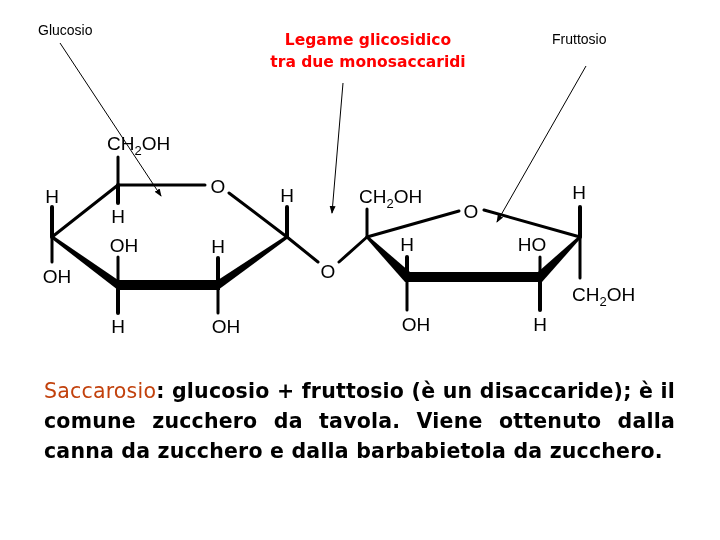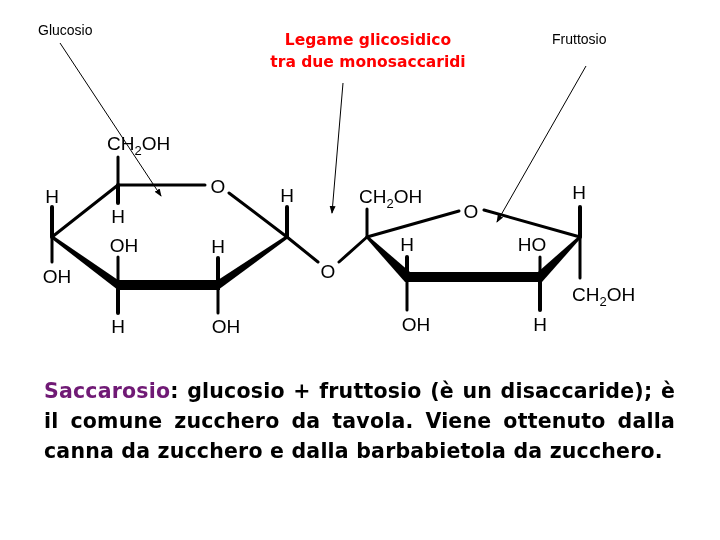--- a/index.html
+++ b/index.html
@@ -8,21 +8,21 @@
     svg { position: absolute; left: 0; top: 0; }
     .atom { font-family: "Liberation Sans", sans-serif; font-size: 19px; fill: #000; }
     .label-sm { font-family: "Liberation Sans", sans-serif; font-size: 14px; fill: #000; }
     .label-red { font-family: "DejaVu Sans", sans-serif; font-size: 15.5px; font-weight: bold; fill: #ff0000; }
     .desc {
       position: absolute; left: 44px; top: 376px; width: 631px;
       font-family: "DejaVu Sans", sans-serif; font-size: 20.5px; line-height: 30px;
       color: #000; text-align: justify; text-align-last: left; font-weight: bold;
       letter-spacing: 0.2px;
     }
-    .desc .term { color: #701a75; font-weight: bold; }
+    .desc .term { color: #c2410c; font-weight: normal; }
   </style>
 </head>
 <body>
 
 <div class="stage">
   <svg width="720" height="540" viewBox="0 0 720 540">
     <defs>
       <marker id="arrowhead" markerWidth="8" markerHeight="8" refX="7" refY="4" orient="auto" markerUnits="userSpaceOnUse">
         <path d="M0,1 L8,4 L0,7 Z" fill="#000"></path>
       </marker>

